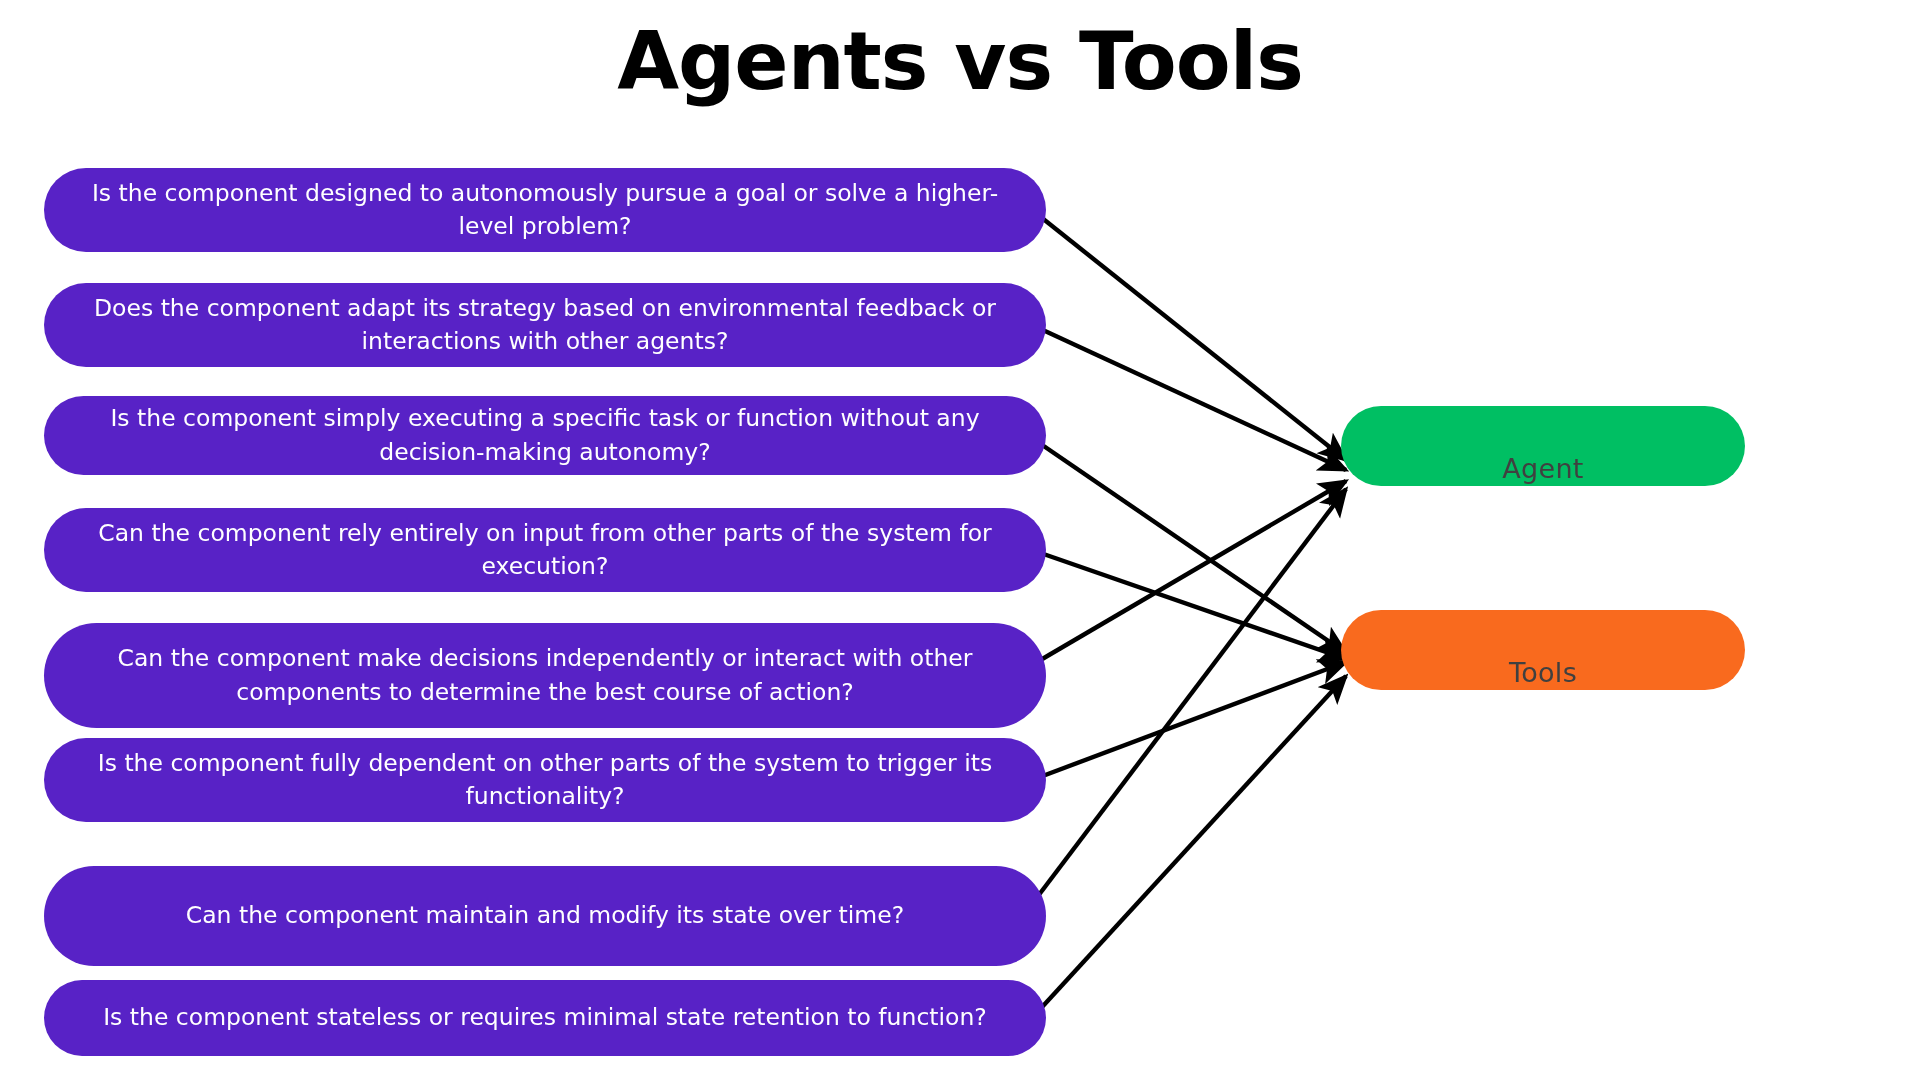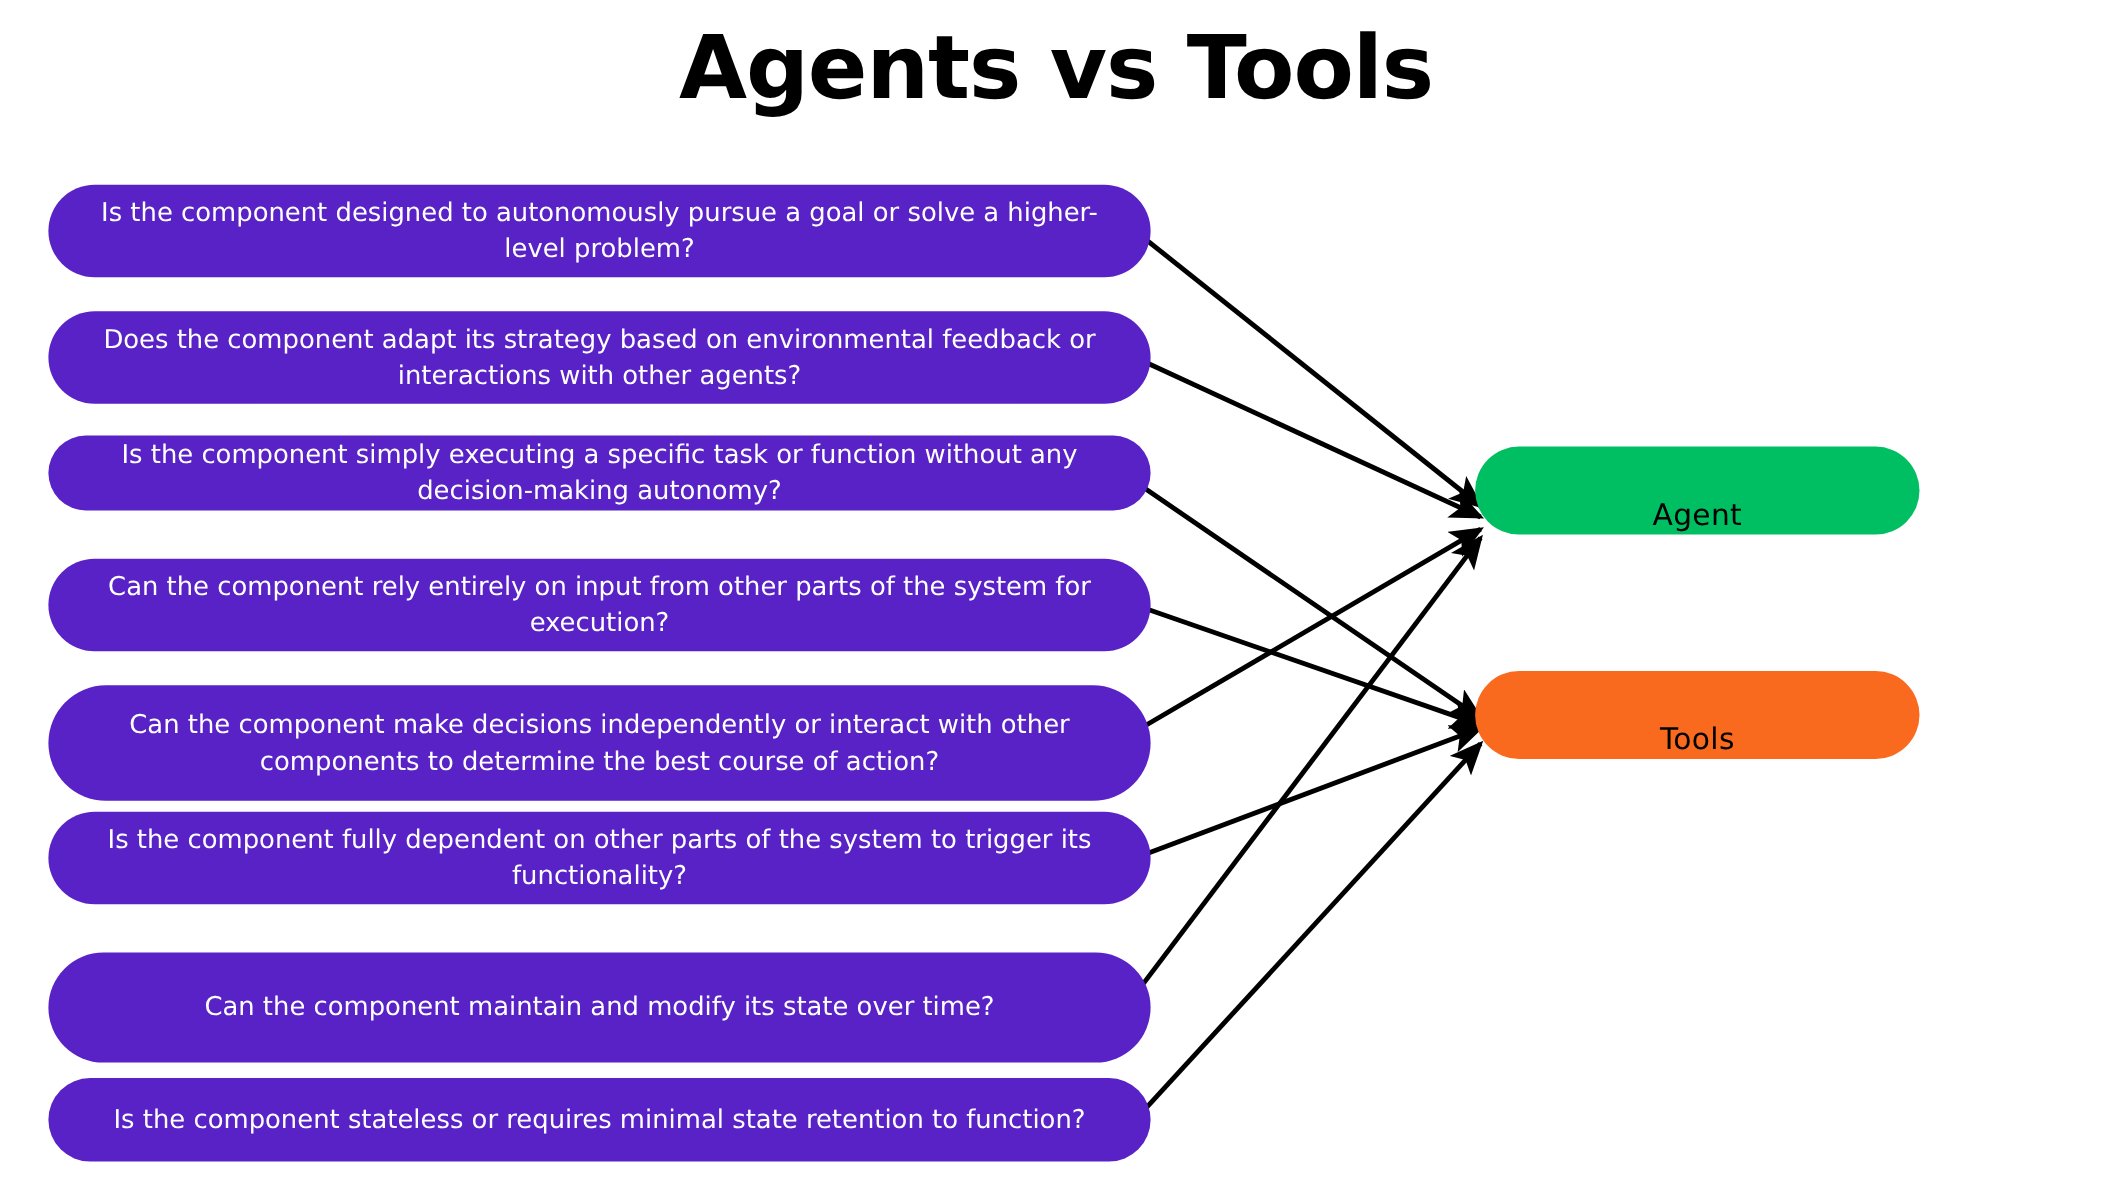--- a/index.html
+++ b/index.html
@@ -76,21 +76,21 @@
     position: absolute;
     left: 1341px;
     width: 404px;
     height: 80px;
     border-radius: 999px;
     display: flex;
     align-items: center;
     justify-content: center;
   }
   .outcome .otext {
-    color: #000000;
+    color: #404040;
     font-family: "DejaVu Sans", sans-serif;
     font-size: 27px;
     font-weight: 400;
     letter-spacing: 0.3px;
     margin-top: 44px;
   }
   #outcome-agent { background: #00BF63; top: 406px; }
   #outcome-tool  { background: #F96A1E; top: 610px; }
 </style>
 </head>
@@ -119,21 +119,21 @@
   </svg>
 
   <div class="qpill" id="q1" style="top: 168px; height: 84px; background: rgb(88, 34, 198);">
     <span class="qtext">Is the component designed to autonomously pursue a goal or solve a higher-level problem?</span>
   </div>
 
   <div class="qpill" id="q2" style="top: 283px; height: 84px; background: rgb(88, 34, 198);">
     <span class="qtext">Does the component adapt its strategy based on environmental feedback or interactions with other agents?</span>
   </div>
 
-  <div class="qpill" id="q3" style="top: 396px; height: 68px; background: rgb(88, 34, 198);">
+  <div class="qpill" id="q3" style="top: 396px; height: 79px; background: rgb(88, 34, 198);">
     <span class="qtext">Is the component simply executing a specific task or function without any decision-making autonomy?</span>
   </div>
 
   <div class="qpill" id="q4" style="top: 508px; height: 84px; background: rgb(88, 34, 198);">
     <span class="qtext">Can the component rely entirely on input from other parts of the system for execution?</span>
   </div>
 
   <div class="qpill" id="q5" style="top: 623px; height: 105px; background: rgb(88, 34, 198);">
     <span class="qtext">Can the component make decisions independently or interact with other components to determine the best course of action?</span>
   </div>

